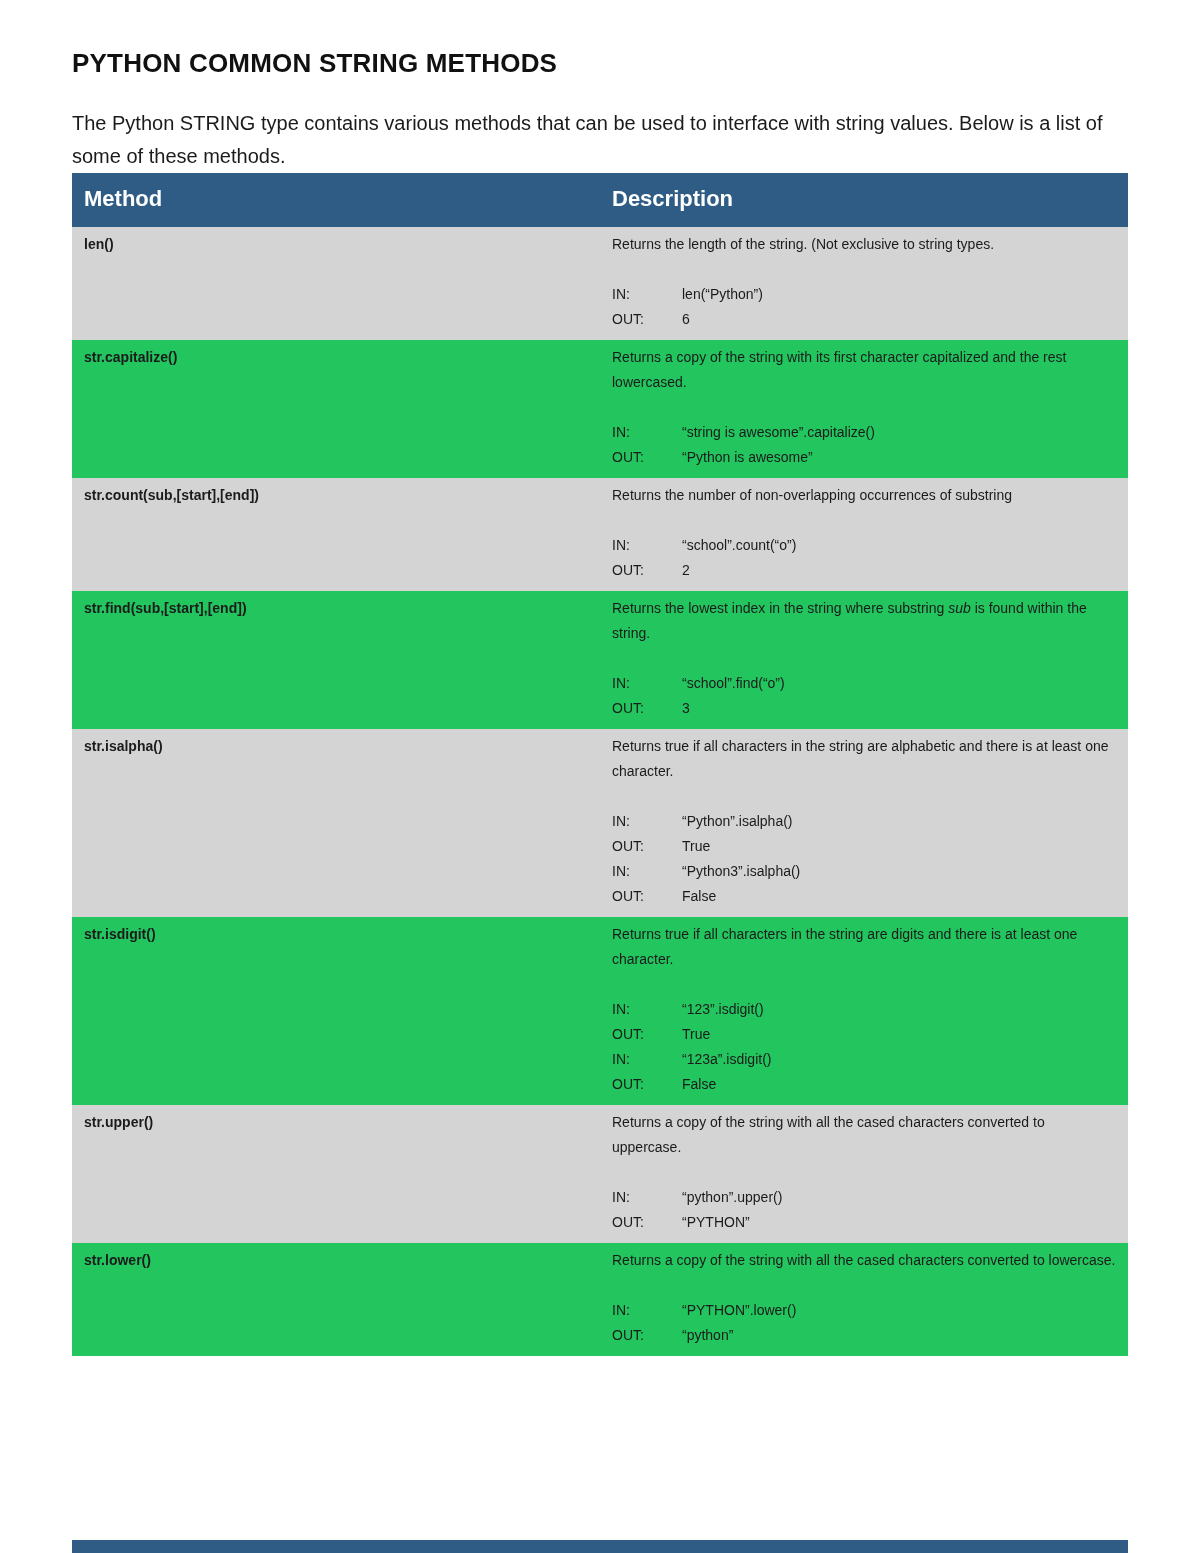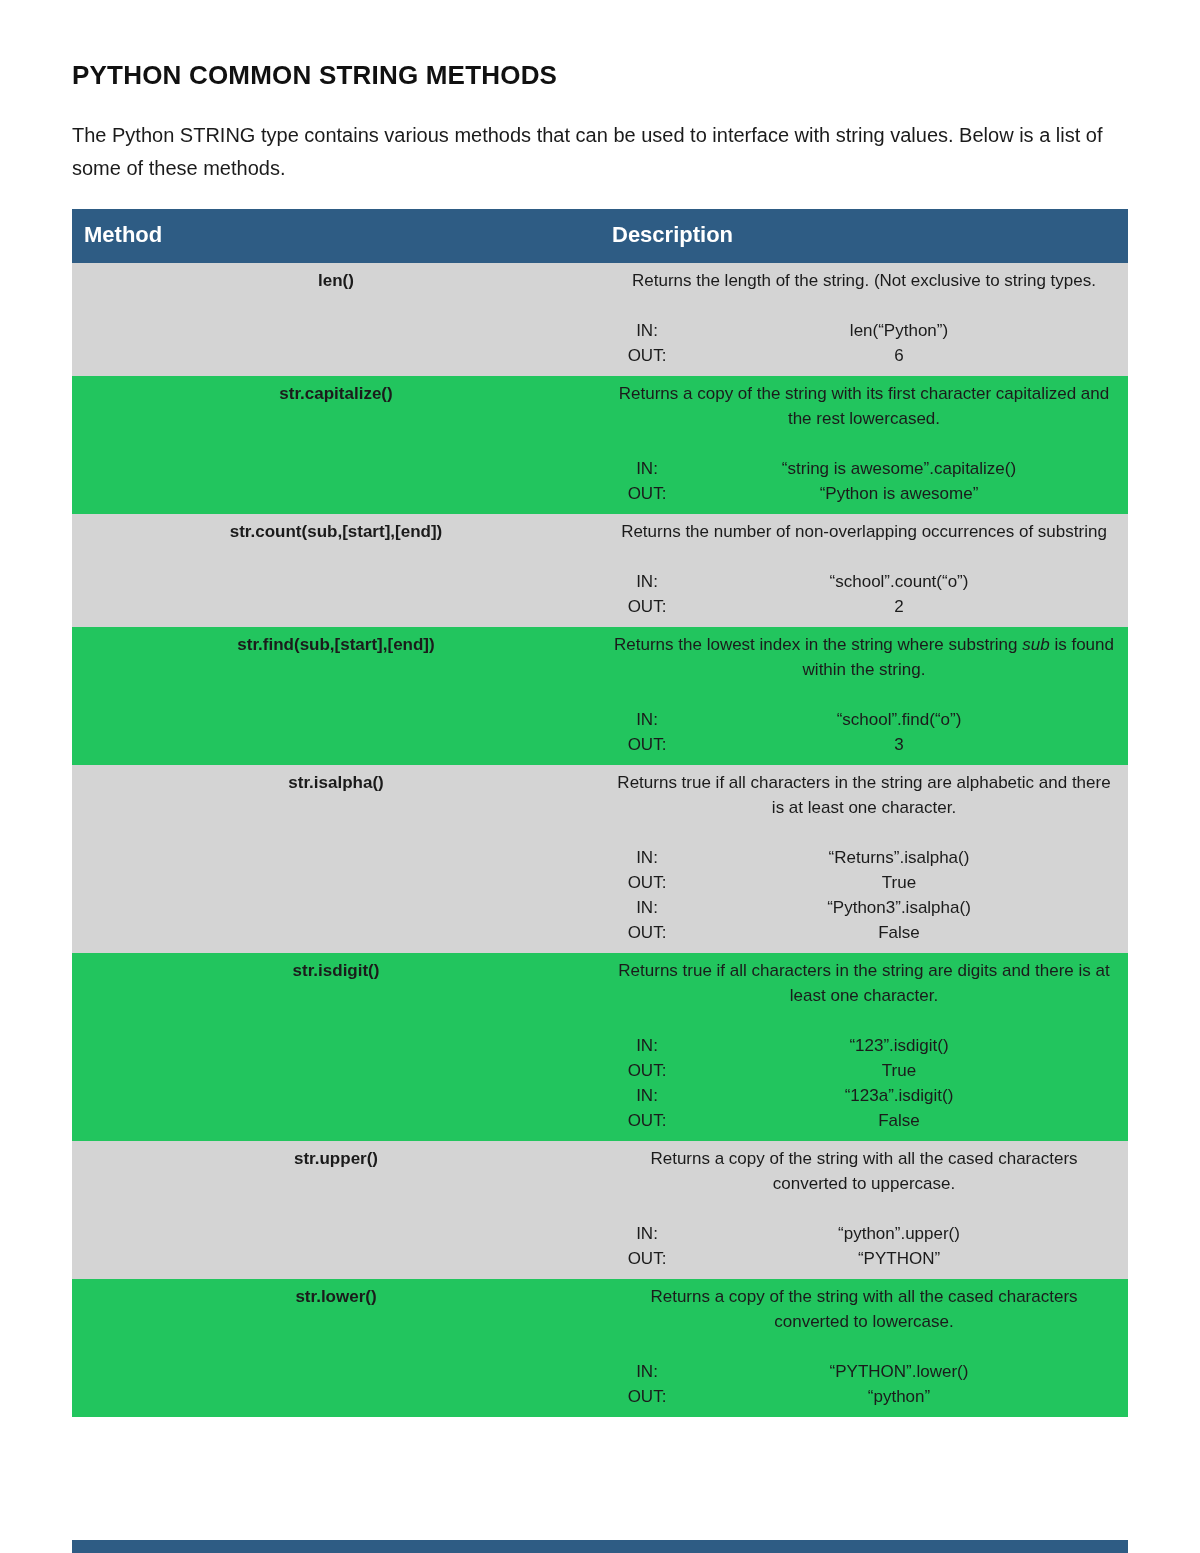--- a/index.html
+++ b/index.html
@@ -5,54 +5,52 @@
   * { margin: 0; padding: 0; box-sizing: border-box; }
   html, body { background: #ffffff; }
   body {
     width: 1200px;
     height: 1553px;
     position: relative;
     overflow: hidden;
     font-family: "Liberation Sans", sans-serif;
     color: var(--text, #1b1b1b);
   }
-  .page { padding: 60px 72px 0 72px; }
+  .page { padding: 48px 72px 0 72px; }
   .doc-title {
     font-size: 26px;
     font-weight: bold;
     letter-spacing: 0.2px;
     color: #111;
   }
   .intro {
     margin-top: 28px;
     font-size: 20px;
     line-height: 33px;
     max-width: 1040px;
   }
   table.methods-table {
     width: 100%;
     border-collapse: collapse;
     table-layout: fixed;
-    margin-top: 24px;
   }
   .methods-table th {
     background: var(--header-bg, #2E5C84);
     color: #ffffff;
     text-align: left;
     font-size: 22px;
     font-weight: bold;
     padding: 13px 12px 15px 12px;
   }
   .col-method { width: 50%; }
   .methods-table td {
     vertical-align: top;
-    font-size: 17px;
+    font-size: 14px;
     line-height: 25px;
     padding: 5px 12px 8px 12px;
-    text-align: center;
   }
   tr.shaded td { background: var(--row-shaded-bg, #D4D4D4); }
   tr.plain td { background: #22c55e; }
   td.method-cell { font-weight: bold; }
   .desc-text em { }
   .io-spacer { height: 25px; }
   .io-line { display: flex; }
   .io-label { flex: 0 0 70px; width: 70px; }
   .io-value { flex: 1 1 auto; white-space: pre-wrap; }
   .page-bottom-strip {
@@ -141,21 +139,21 @@
             </div>
           </td>
         </tr>
         <tr class="shaded">
           <td class="method-cell">str.isalpha()</td>
           <td class="desc-cell">
             <div class="desc-text"><span>Returns true if all characters in the string are alphabetic and there is at least one character.</span></div>
             <div class="io-spacer"></div>
             <div class="io-line">
               <span class="io-label">IN:</span>
-              <span class="io-value">“Returns”.isalpha()</span>
+              <span class="io-value">“Python”.isalpha()</span>
             </div>
             <div class="io-line">
               <span class="io-label">OUT:</span>
               <span class="io-value">True</span>
             </div>
             <div class="io-line">
               <span class="io-label">IN:</span>
               <span class="io-value">“Python3”.isalpha()</span>
             </div>
             <div class="io-line">

